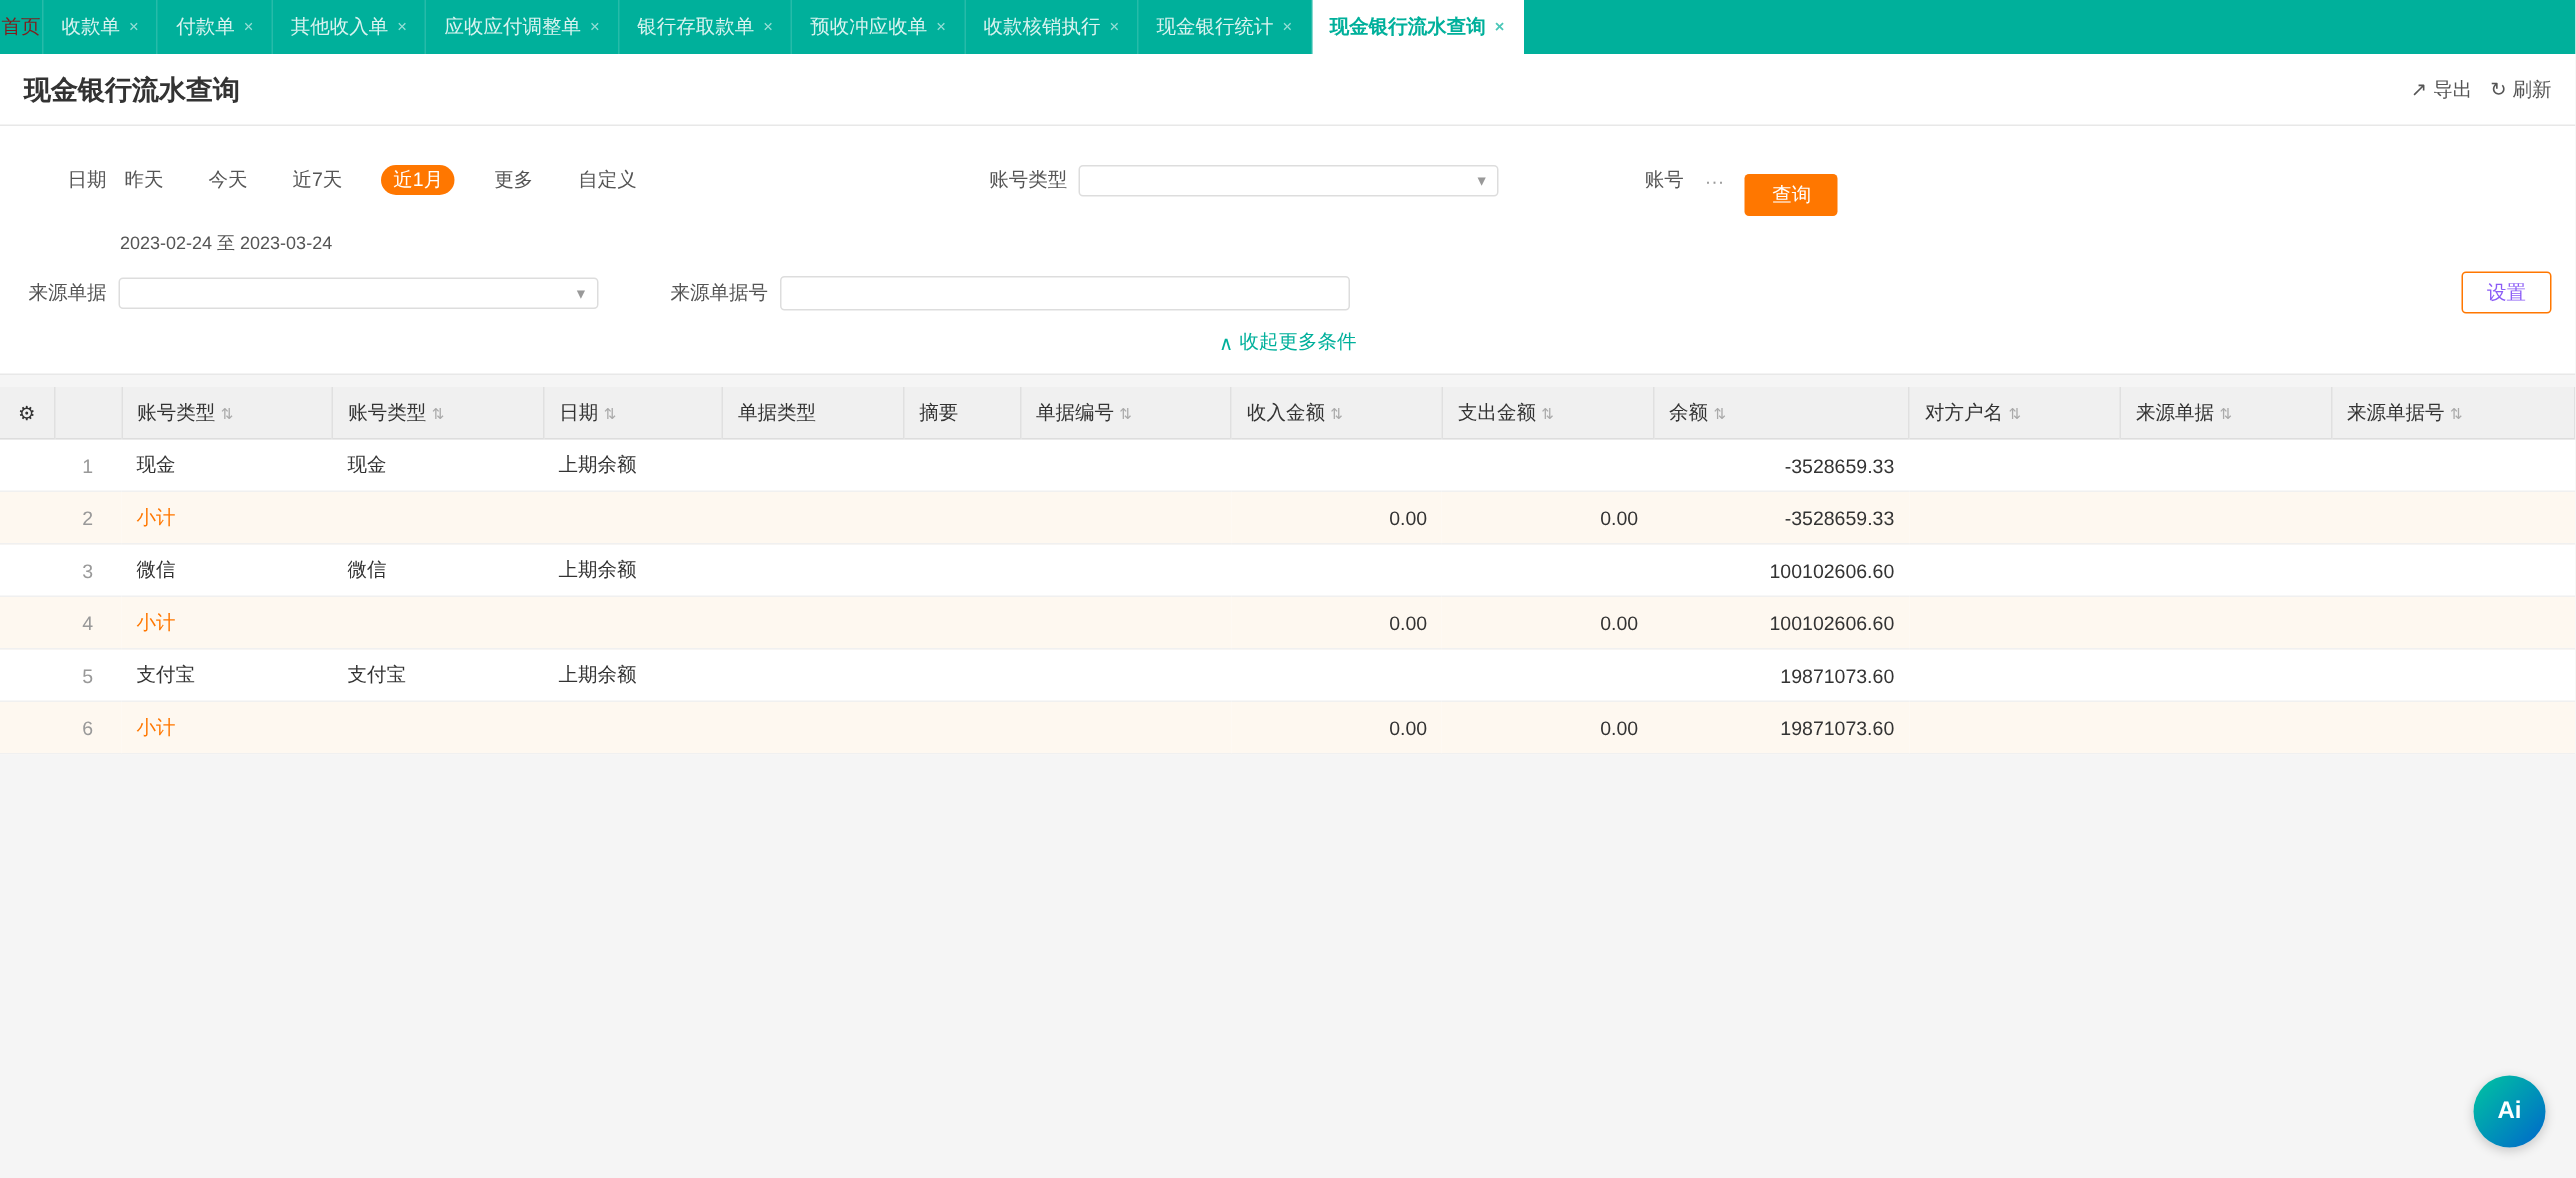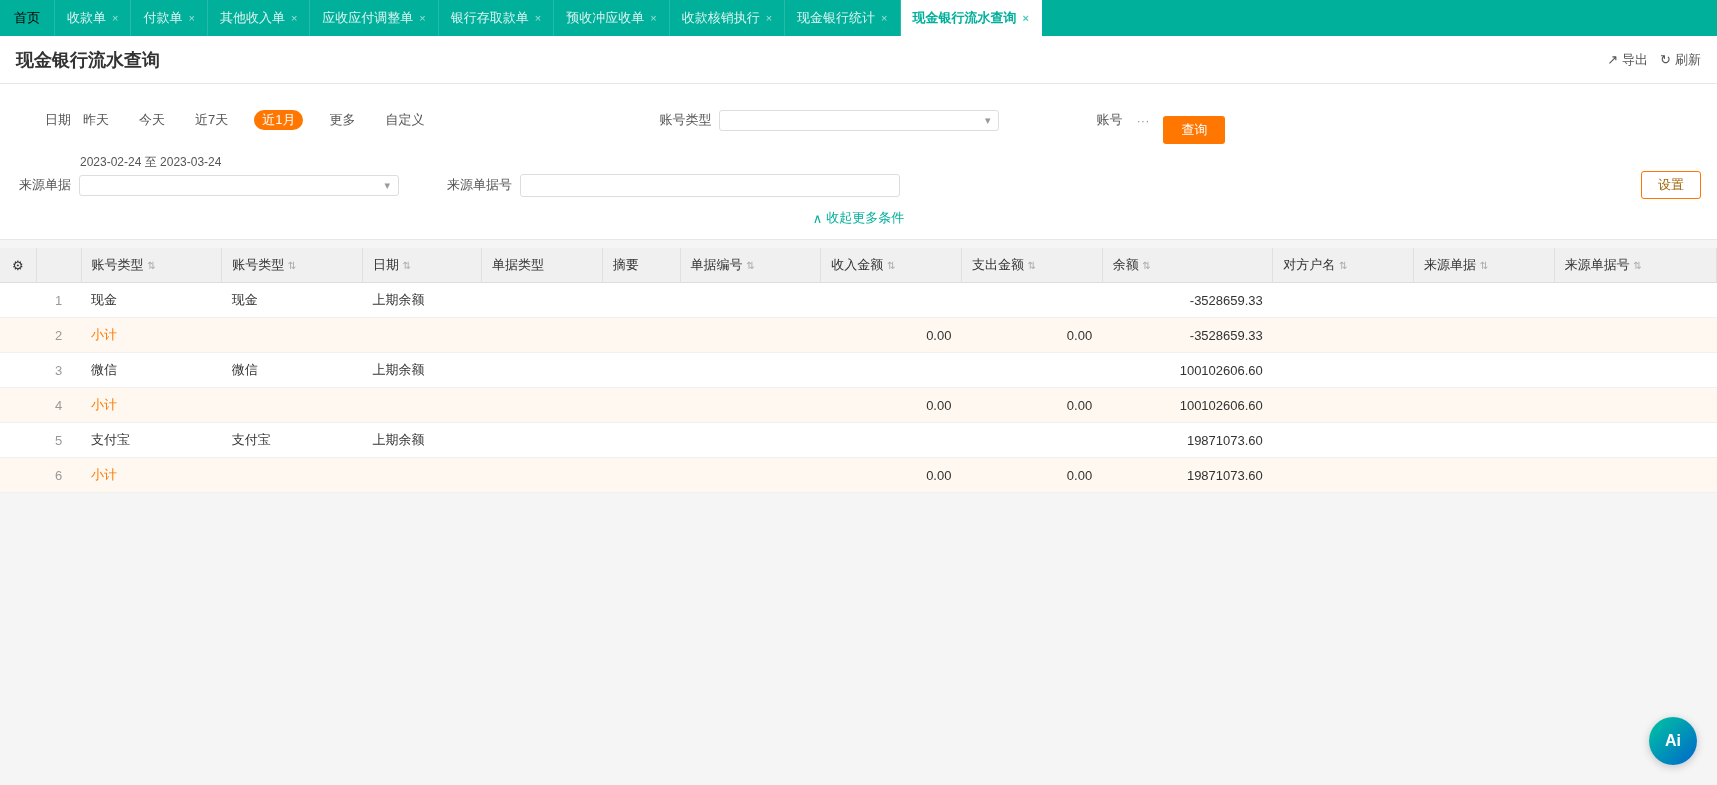--- a/index.html
+++ b/index.html
@@ -29,22 +29,22 @@
       background: #fff;
       color: #00b09b;
       font-weight: bold;
     }
     .nav-tab .close-x {
       font-size: 11px;
       opacity: 0.7;
       margin-left: 2px;
     }
     .nav-tab-home {
-      padding: 0 14px;
-      color: #000000;
+      padding: 0 1px;
+      color: #7f1d1d;
       height: 100%;
       display: flex;
       align-items: center;
       border-right: 1px solid rgba(255,255,255,0.15);
       cursor: pointer;
       font-size: 13px;
     }
 
     
     .page-header {
@@ -144,21 +144,21 @@
       color: #fff;
       border: none;
       border-radius: 3px;
       padding: 5px 18px;
       cursor: pointer;
       font-size: 13px;
       margin-top: 20px;
     }
     .setting-btn {
       background: #fff;
-      color: #a16207;
+      color: #8b5cf6;
       border: 1px solid #ff7700;
       border-radius: 3px;
       padding: 4px 16px;
       cursor: pointer;
       font-size: 13px;
     }
     .collapse-btn {
       display: flex;
       align-items: center;
       justify-content: center;
@@ -314,21 +314,21 @@
       <span class="filter-label">账号类型</span>
       <div class="filter-select" style="min-width:280px;">
         <span></span>
         <span class="chevron-icon">▾</span>
       </div>
       <span style="margin-left:60px;" class="filter-label">账号</span>
       <span class="filter-dots">···</span>
       <button class="query-btn">查询</button>
     </div>
   </div>
-  <div style="margin-left: 60px; ">
+  <div style="margin-left: 60px; margin-bottom: 10px;">
     <span class="date-range">2023-02-24 至 2023-03-24</span>
   </div>
   <div class="filter-row">
     <span class="filter-label">来源单据</span>
     <div class="filter-select" style="min-width:320px;">
       <span></span>
       <span class="chevron-icon">▾</span>
     </div>
     <span style="margin-left:40px;" class="filter-label">来源单据号</span>
     <input class="filter-input" style="min-width: 380px;" value="">

